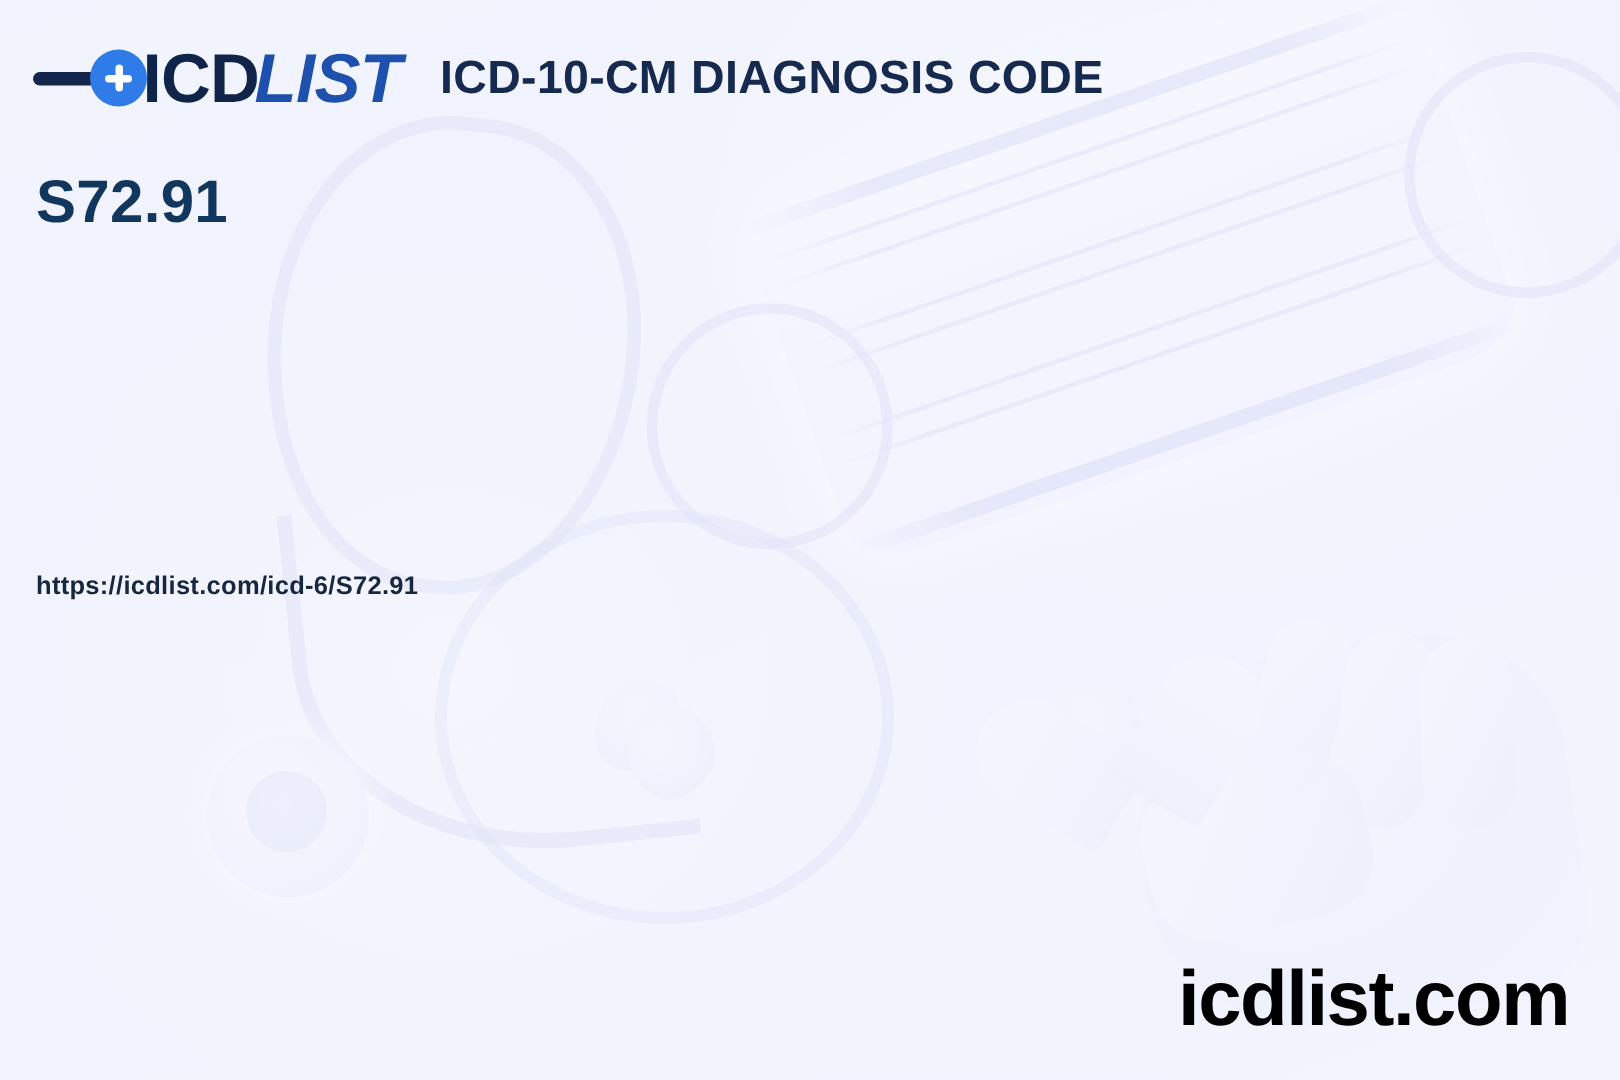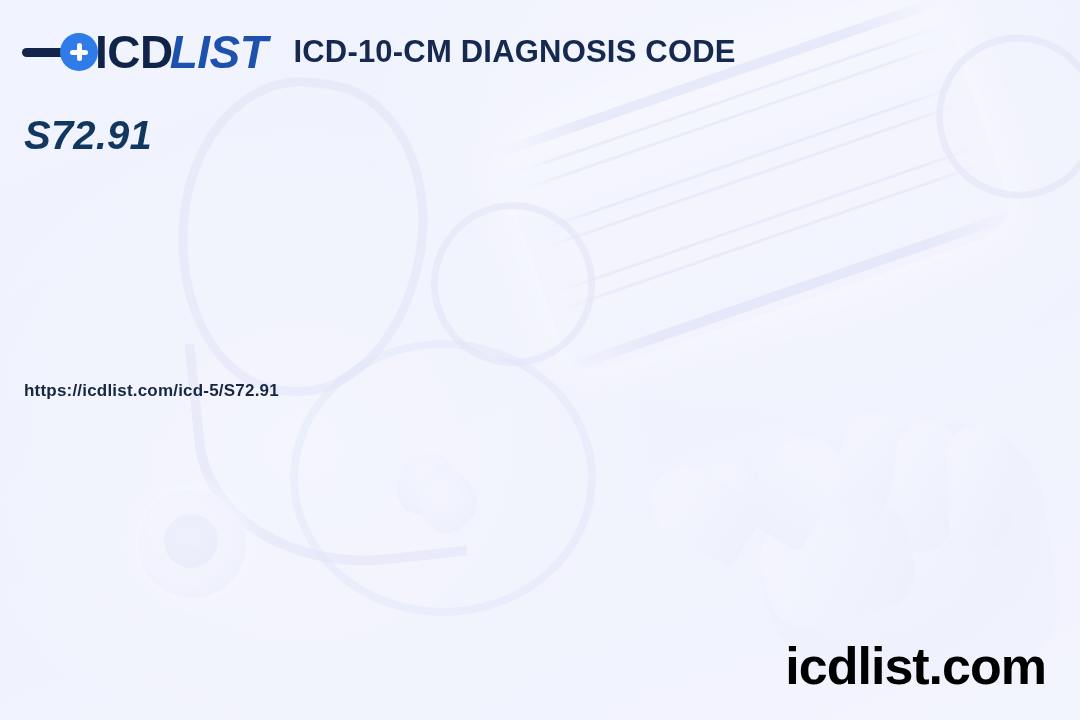--- a/index.html
+++ b/index.html
@@ -256,21 +256,20 @@
   
   #code-value {
     position: absolute;
     left: 24px;
     top: 113px;
     font-size: 40px;
     font-weight: bold;
     color: #12375e;
     letter-spacing: 0.2px;
     line-height: 1.1;
-    font-style: italic;
   }
   #code-description {
     position: absolute;
     left: 24px;
     top: 166px;
     font-size: 25px;
     font-weight: bold;
     color: #0b0b0f;
     letter-spacing: 0.1px;
   }
@@ -368,17 +367,17 @@
       </div>
 
       <div id="header-title">ICD-10-CM DIAGNOSIS CODE</div>
     </div>
 
     <div id="code-value">S72.91</div>
 
 
 
 
-    <div id="source-url">https://icdlist.com/icd-5/S72.91</div>
+    <div id="source-url">https://icdlist.com/icd-6/S72.91</div>
 
     <div id="footer-brand">icdlist.com</div>
   </div>
 </div>
 
 </body></html>

